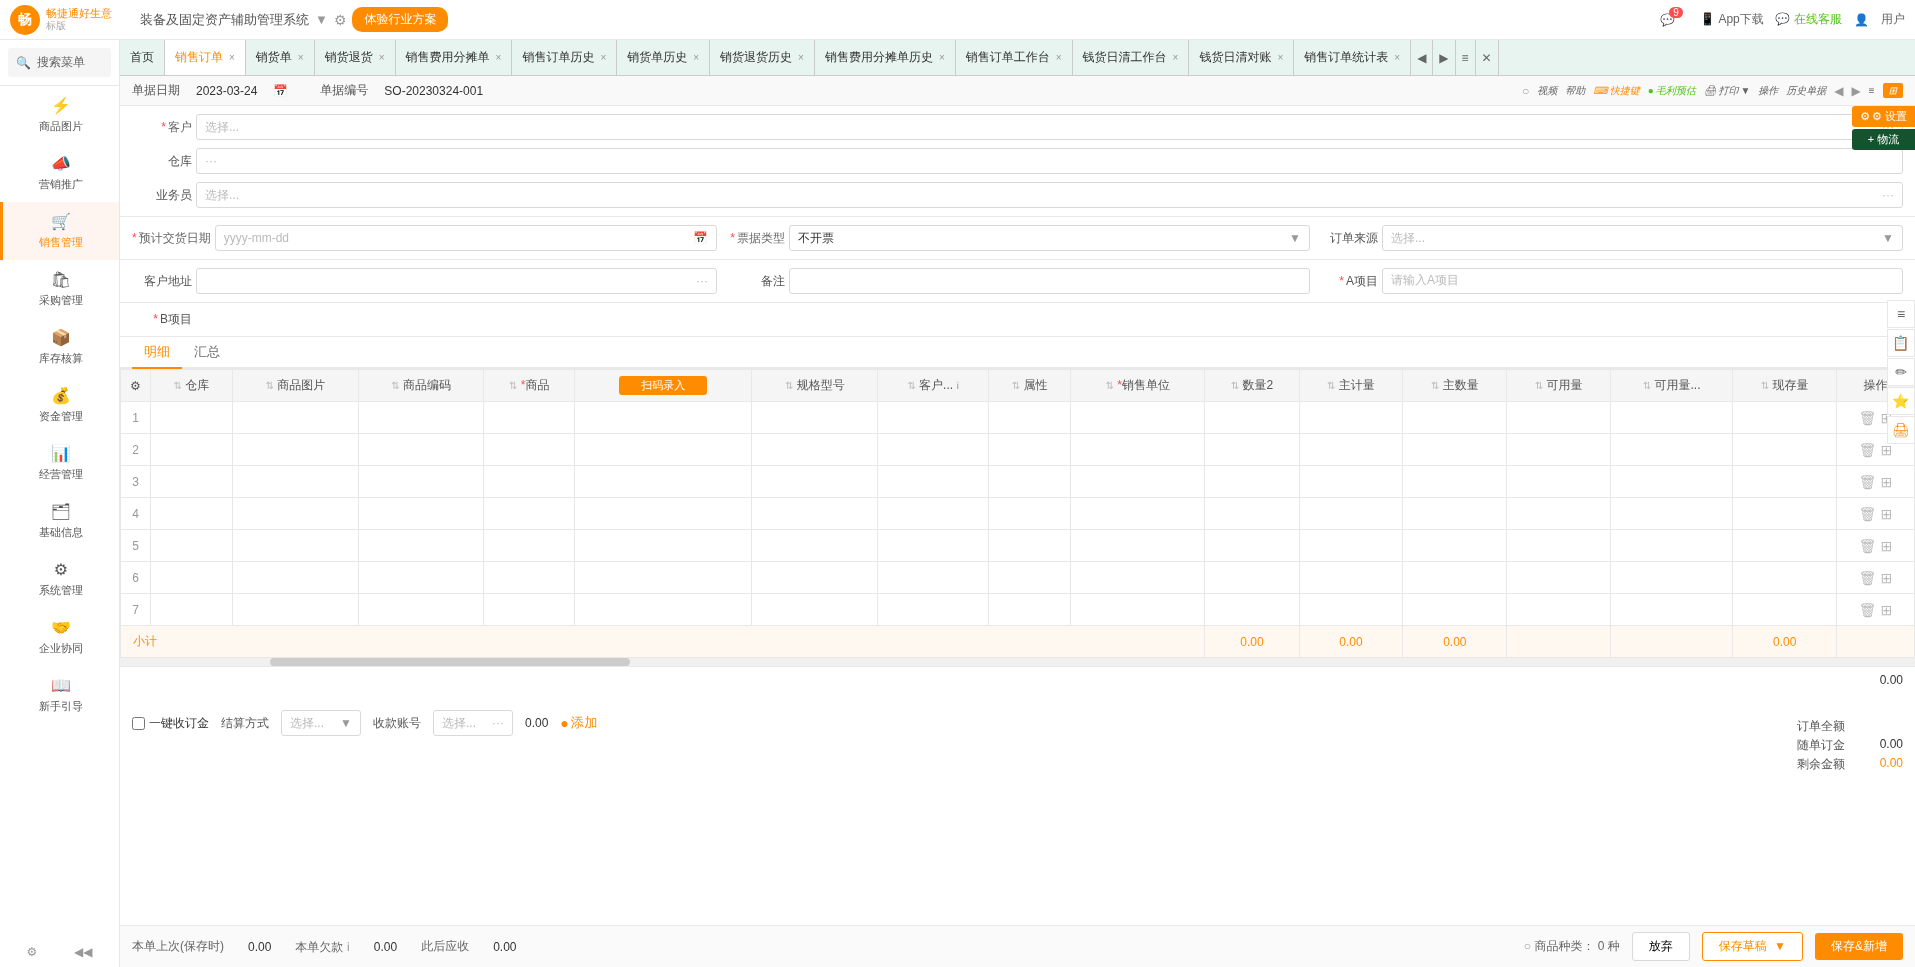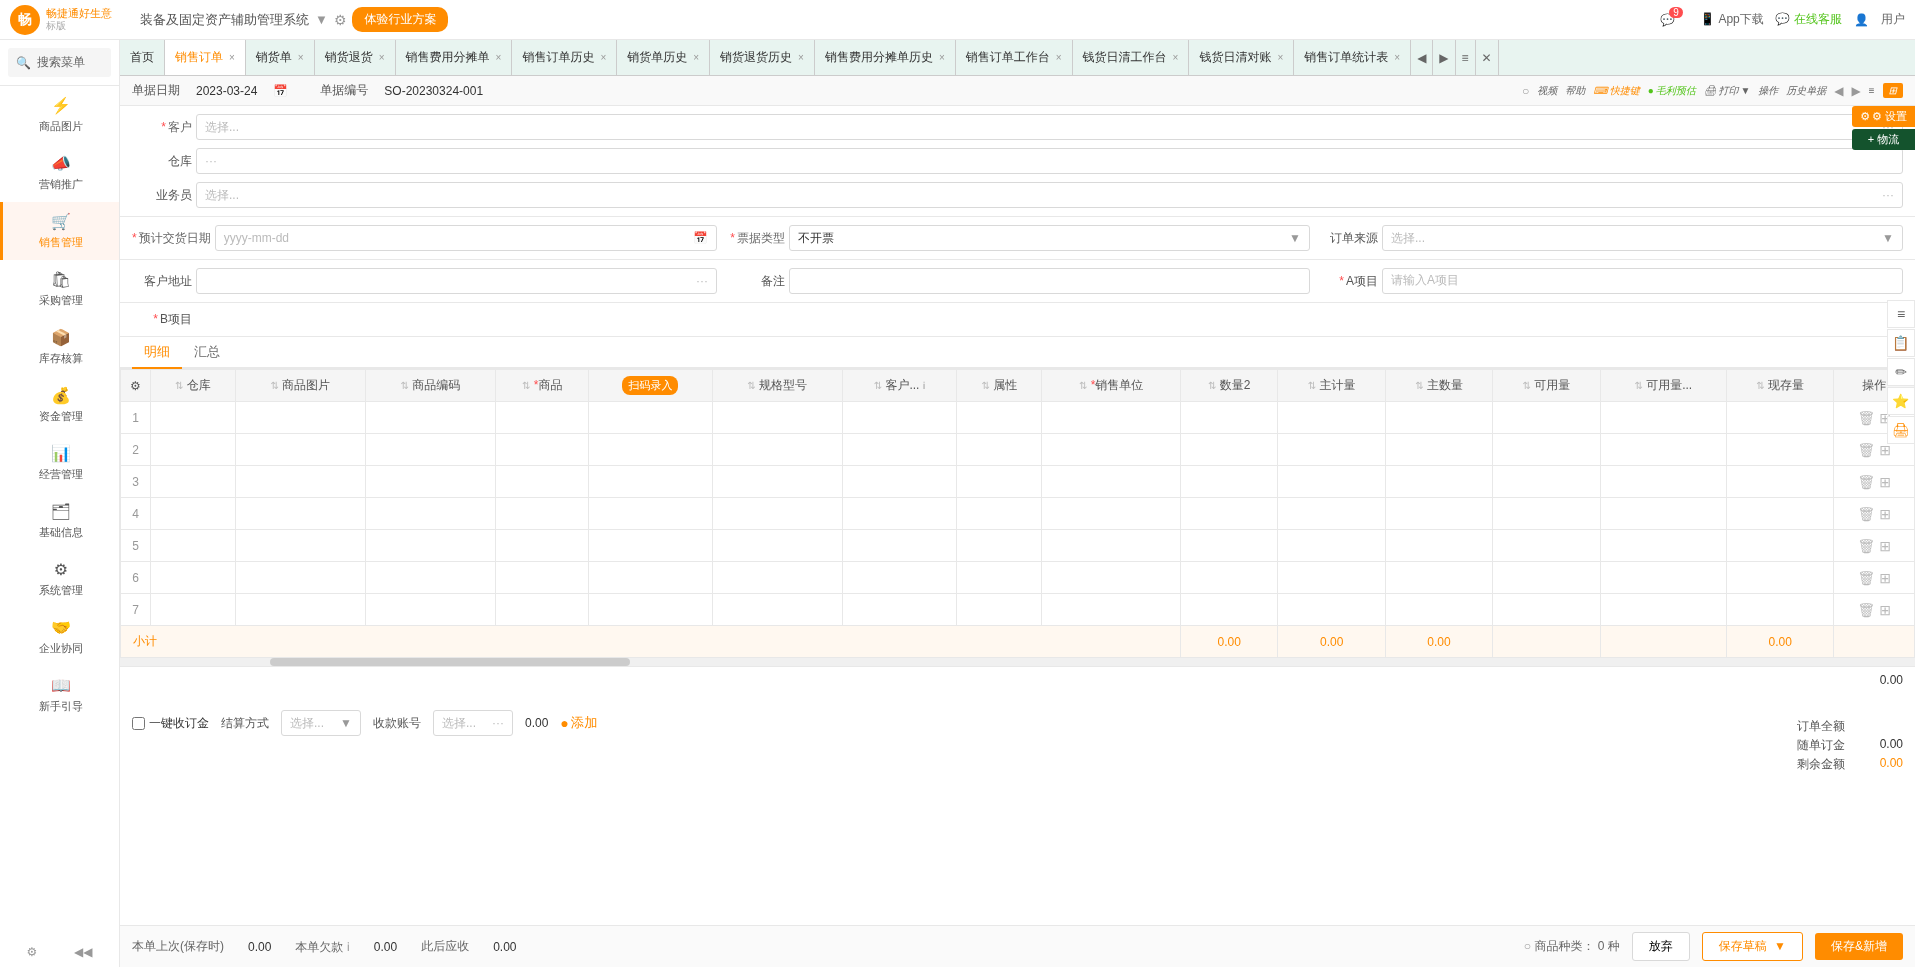--- a/index.html
+++ b/index.html
@@ -209,22 +209,22 @@
       border: 1px solid #e8e8e8;
       padding: 4px;
       text-align: center;
       height: 32px;
     }
     .sort-icon { color: #bbb; font-size: 10px; }
     .scan-btn {
       background: #ff8c00;
       color: white;
       border: none;
-      padding: 2px 6px;
-      border-radius: 8px;
+      padding: 2px 22px;
+      border-radius: 3px;
       font-size: 11px;
       cursor: pointer;
     }
     .subtotal-row td { background: #fff8f0; font-weight: 500; color: #ff8c00; }
     .row-actions { display: flex; gap: 4px; justify-content: center; }
     .row-btn { background: none; border: none; cursor: pointer; color: #bbb; font-size: 14px; }
     .row-num { color: #999; }
 
     
     .bottom-area {

